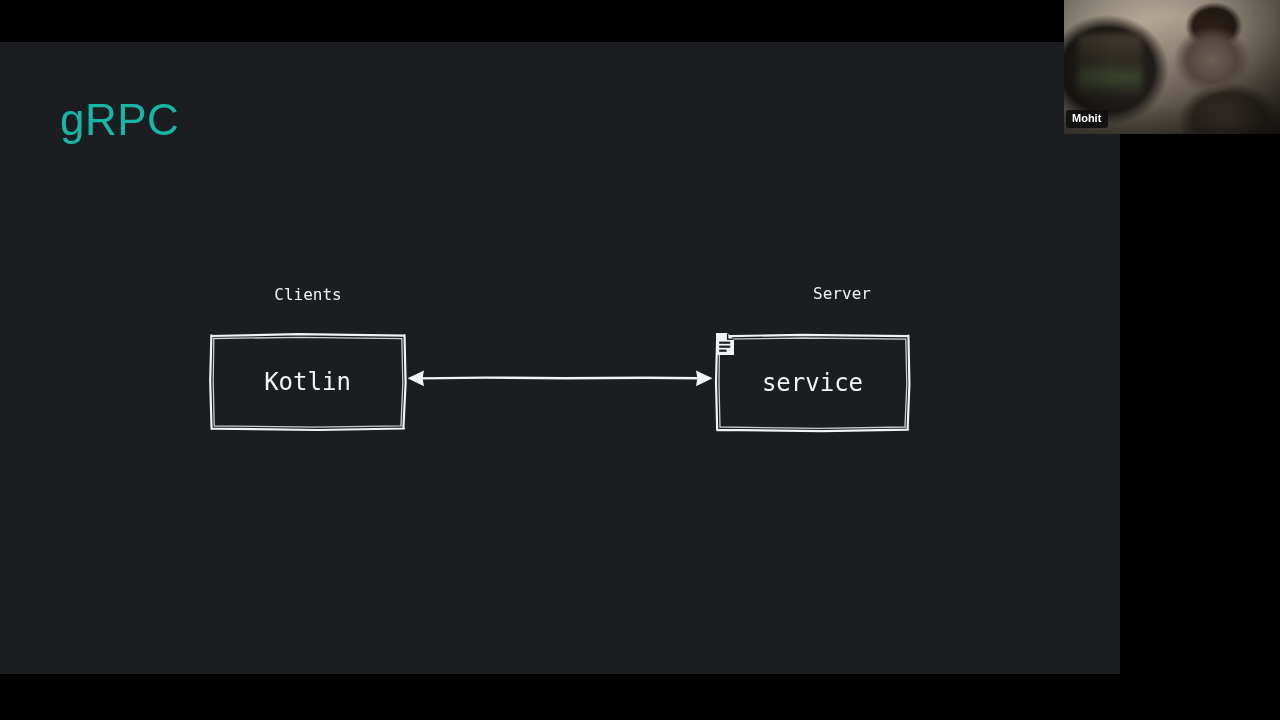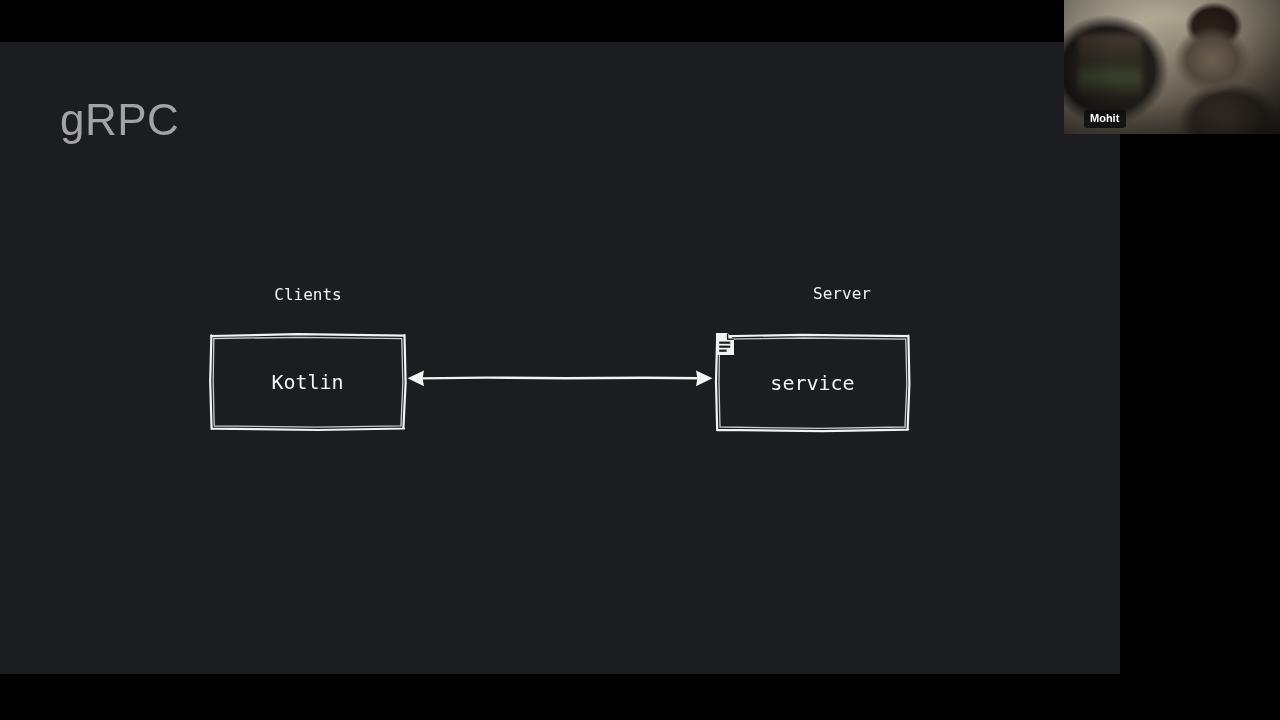--- a/index.html
+++ b/index.html
@@ -26,21 +26,21 @@
   }
 
   #slide-title {
     position: absolute;
     left: 60px;
     top: 56px;
     font-family: "Liberation Sans", sans-serif;
     font-size: 44px;
     font-weight: 400;
     letter-spacing: 0.5px;
-    color: #a3a3a3;
+    color: #14b8a6;
     line-height: 1;
     white-space: pre;
   }
 
   
   #diagram {
     position: absolute;
     left: 0;
     top: 0;
     width: 1120px;
@@ -98,21 +98,21 @@
     width: 100%;
     height: 100%;
     display: flex;
     align-items: center;
     justify-content: center;
     gap: 10px;
   }
 
   .box-text {
     font-family: "DejaVu Sans Mono", "Liberation Mono", monospace;
-    font-size: 20px;
+    font-size: 24px;
     color: #f2f3f4;
     white-space: pre;
     line-height: 1;
   }
 
   .doc-icon {
     width: 22px;
     height: 24px;
     flex: 0 0 auto;
     display: block;
@@ -163,21 +163,21 @@
   #webcam-vignette {
     position: absolute;
     left: 0;
     top: 0;
     width: 100%;
     height: 100%;
     background: radial-gradient(ellipse 150px 110px at 50% 45%, rgba(0,0,0,0) 40%, rgba(0,0,0,0.55) 100%);
   }
   #webcam-name-badge {
     position: absolute;
-    left: 20px;
+    left: 2px;
     bottom: 6px;
     padding: 2px 7px 3px 6px;
     background: rgba(14,14,16,0.88);
     border-radius: 3px;
     color: #ffffff;
     font-family: "Liberation Sans", sans-serif;
     font-size: 11px;
     font-weight: bold;
     line-height: 1.2;
     white-space: pre;

